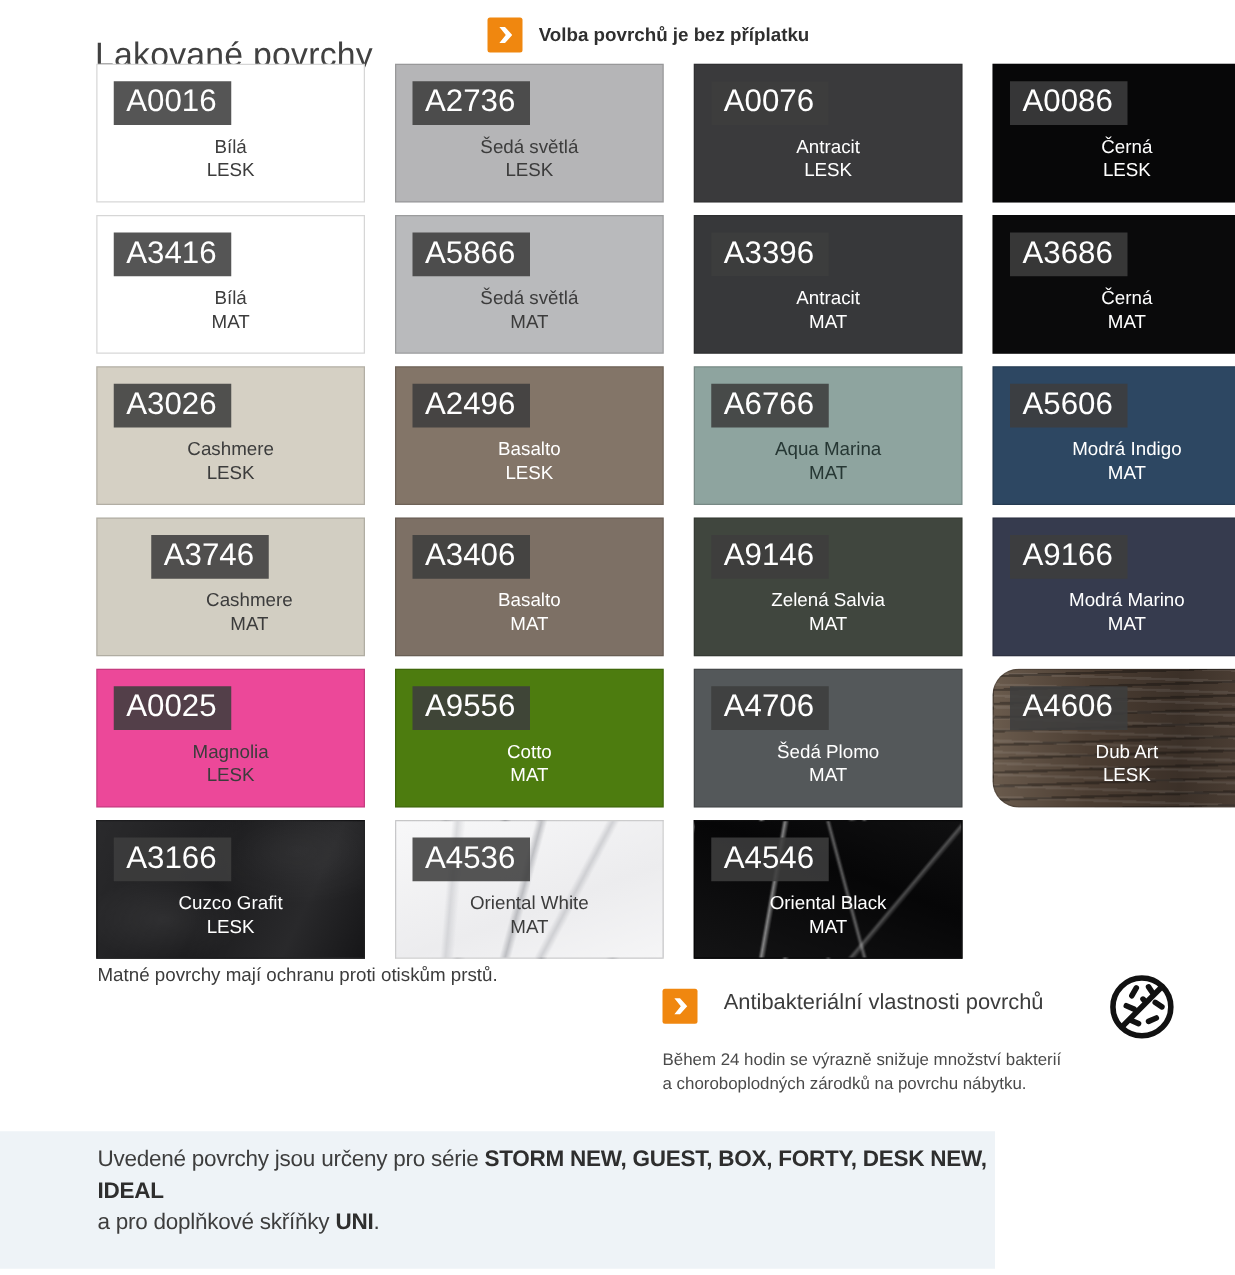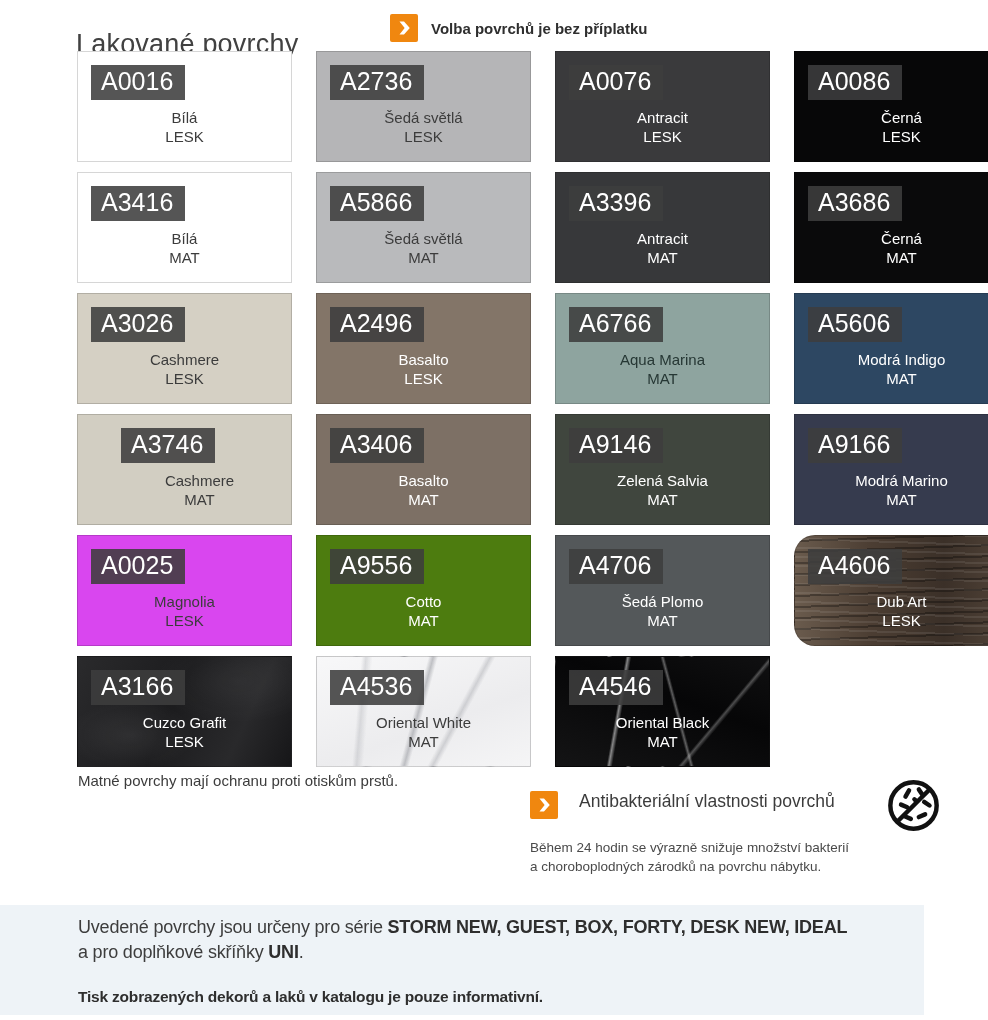--- a/index.html
+++ b/index.html
@@ -66,21 +66,21 @@
       linear-gradient(20deg,#141415,#060607 60%,#101011);
   }
 
   .fingerprint-note{position:absolute;left:78px;top:772px;font-size:15px;color:#3c3c3c;}
 
   .antibact-head{position:absolute;left:530px;top:791px;display:flex;align-items:flex-start;gap:21px;}
   .antibact-title{font-size:17.5px;color:#3c3c3c;}
   .bacteria-icon{position:absolute;left:885px;top:777px;}
   .antibact-body{position:absolute;left:530px;top:838px;font-size:13.5px;line-height:19px;color:#4a4a4a;}
 
-  .footer-band{position:absolute;left:0;top:905px;width:924px;height:110px;background:#eef3f7;}
+  .footer-band{position:absolute;left:0;top:905px;width:796px;height:110px;background:#eef3f7;}
   .series-text{position:absolute;left:78px;top:10px;font-size:18px;line-height:25px;color:#3d3d3d;letter-spacing:-0.2px;}
   .series-text b{font-weight:700;color:#2e2e2e;}
   .disclaimer{position:absolute;left:78px;top:83px;font-size:15.5px;font-weight:700;color:#2e2e2e;letter-spacing:-0.2px;}
 </style>
 </head>
 <body>
 
 <h1 class="page-title">Lakované povrchy</h1>
 
 <div class="header-note">
@@ -166,21 +166,21 @@
     <div class="swatch" style="background: rgb(64, 70, 62); color: rgb(255, 255, 255);">
     <span class="code-badge">A9146</span>
     <div class="s-name">Zelená Salvia</div>
     <div class="s-finish">MAT</div>
   </div>
     <div class="swatch" style="background: rgb(54, 59, 78); color: rgb(255, 255, 255);">
     <span class="code-badge">A9166</span>
     <div class="s-name">Modrá Marino</div>
     <div class="s-finish">MAT</div>
   </div>
-    <div class="swatch" style="background: #d946ef; color: rgb(60, 60, 60);">
+    <div class="swatch" style="background: #ec4899; color: rgb(60, 60, 60);">
     <span class="code-badge">A0025</span>
     <div class="s-name">Magnolia</div>
     <div class="s-finish">LESK</div>
   </div>
     <div class="swatch" style="background: #4d7c0f; color: rgb(255, 255, 255);">
     <span class="code-badge">A9556</span>
     <div class="s-name">Cotto</div>
     <div class="s-finish">MAT</div>
   </div>
     <div class="swatch" style="background: rgb(84, 88, 90); color: rgb(255, 255, 255);">
@@ -238,14 +238,13 @@
 <div class="antibact-body">
   <div>Během 24 hodin se výrazně snižuje množství bakterií</div>
   <div>a choroboplodných zárodků na povrchu nábytku.</div>
 </div>
 
 <div class="footer-band">
   <div class="series-text">
     <span>Uvedené povrchy jsou určeny pro série </span><b>STORM NEW, GUEST, BOX, FORTY, DESK NEW, IDEAL</b><br>
     <span>a pro doplňkové skříňky </span><b>UNI</b><span>.</span>
   </div>
-  <div class="disclaimer">Tisk zobrazených dekorů a laků v katalogu je pouze informativní.</div>
 </div>
 
 </body></html>

